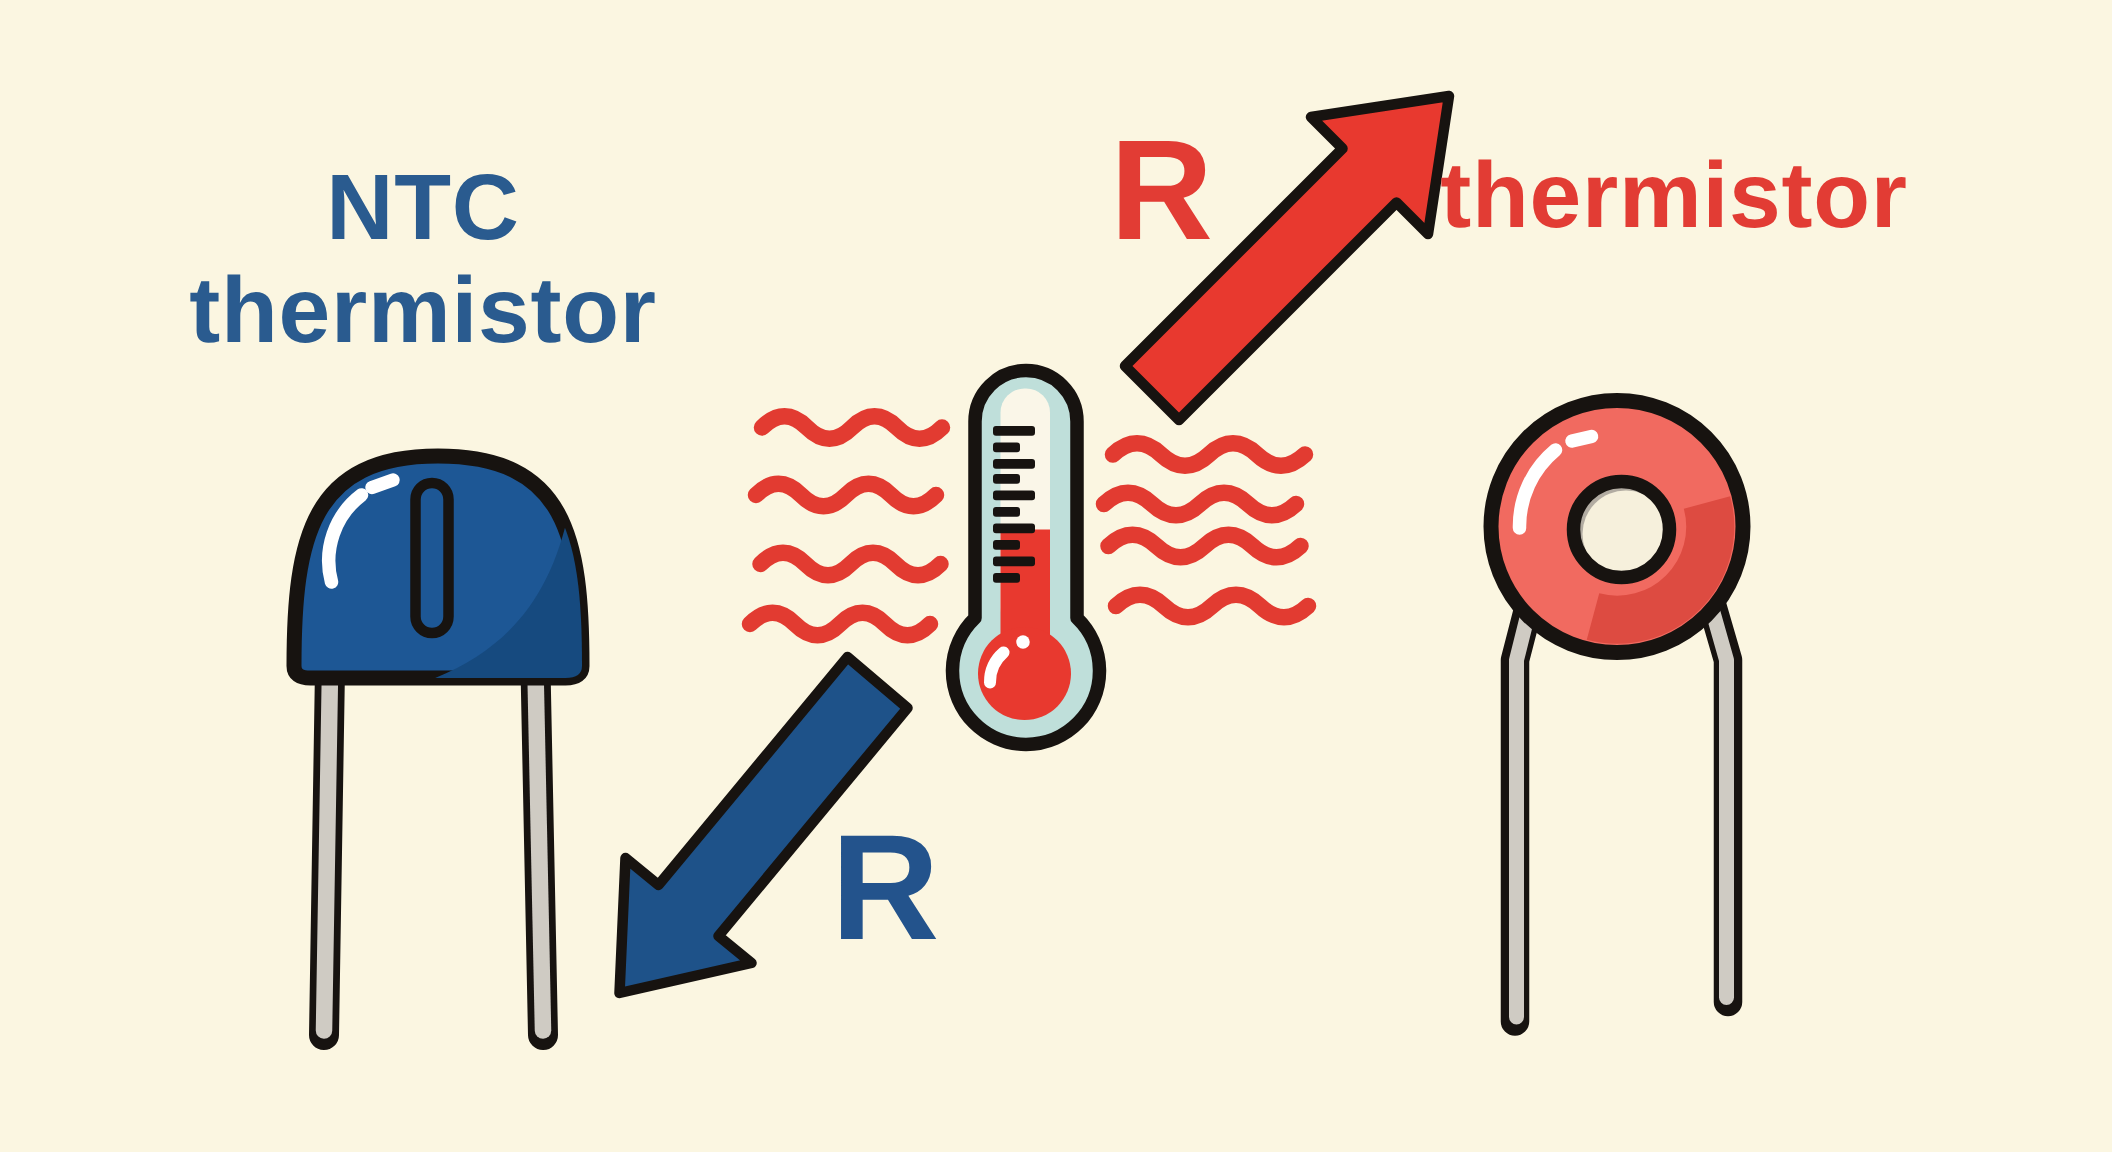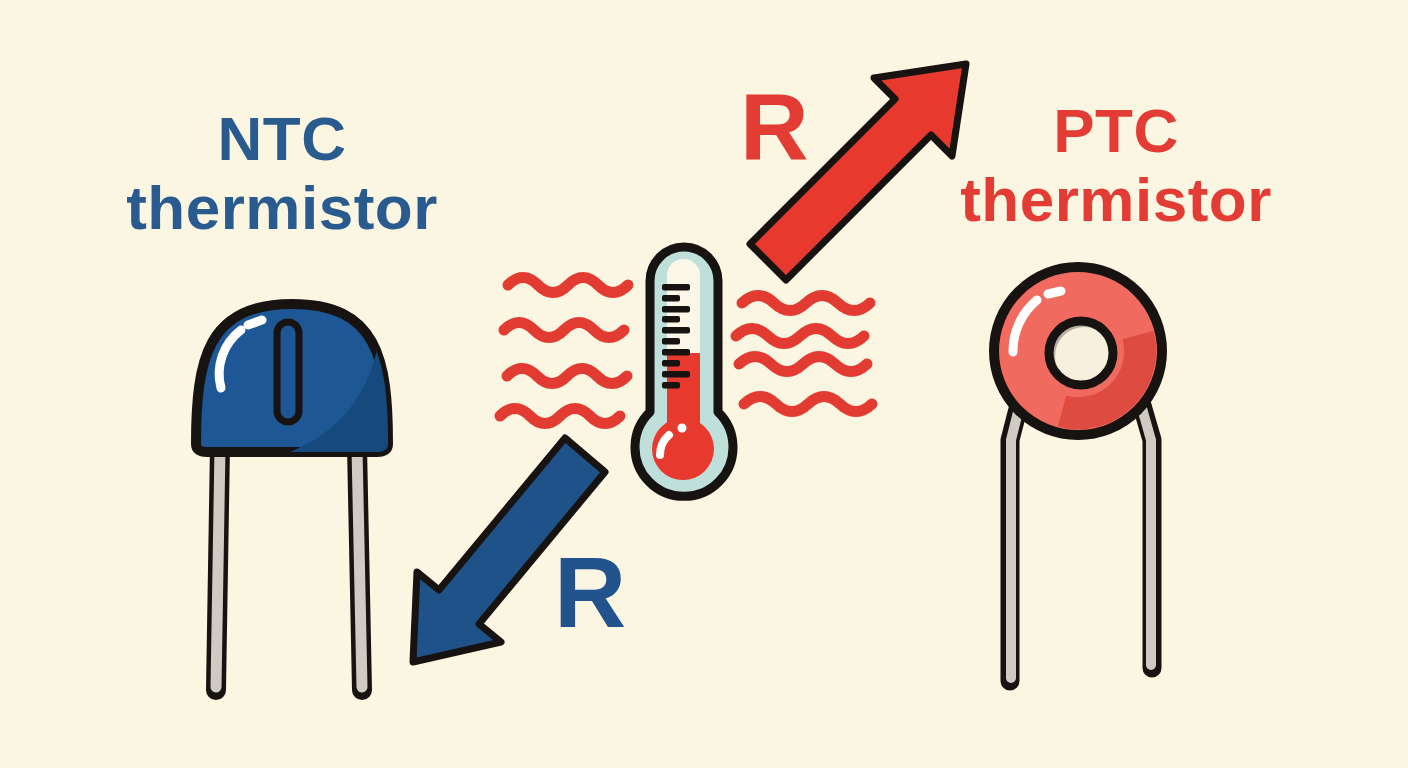--- a/index.html
+++ b/index.html
@@ -149,21 +149,20 @@
     <polygon points="786,280 931,135 952,156 966,64 874,78 895,99 750,244" fill="#E8392F" stroke="#171310" stroke-width="7" stroke-linejoin="round"></polygon>
     <polygon points="565,438 605,472 479,624 501,642 413,662 417,572 439,590" fill="#1E5289" stroke="#171310" stroke-width="7" stroke-linejoin="round"></polygon>
   </svg>
 
   <div class="label label-ntc">
     <div>NTC</div>
     <div>thermistor</div>
   </div>
 
   <div class="label label-ptc">
-    <div>PTC</div>
     <div>thermistor</div>
   </div>
 
   <div class="r-mark r-red">R</div>
 
   <div class="r-mark r-blue">R</div>
 
 </div>
 
 </body></html>

